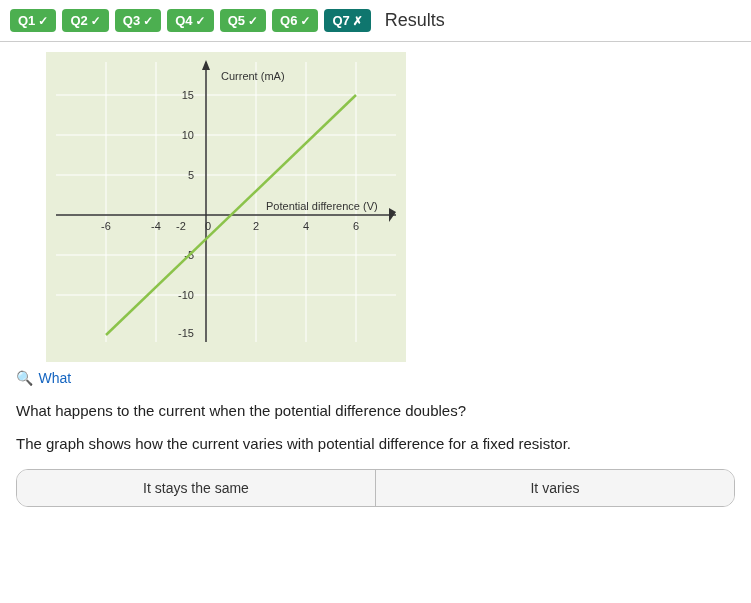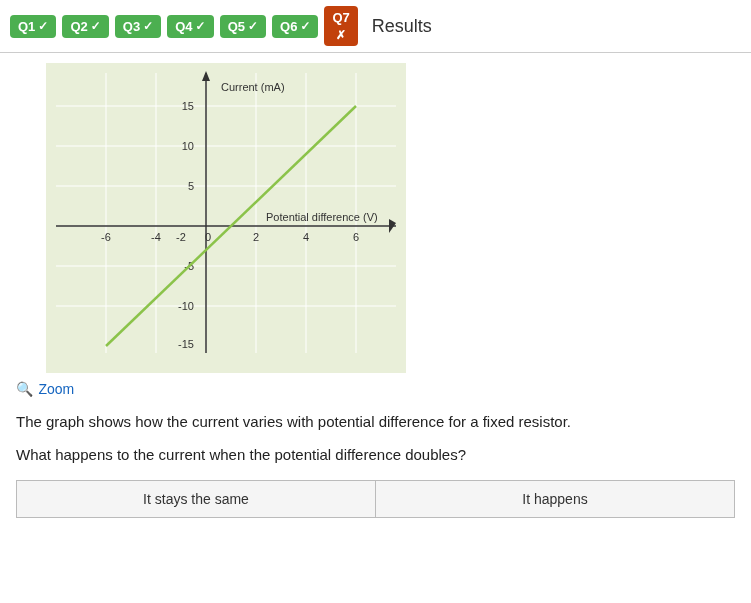--- a/index.html
+++ b/index.html
@@ -34,23 +34,22 @@
       border: none;
       text-align: center;
     }
 
     .nav-btn.correct {
       background: #4caf50;
       color: #fff;
     }
 
     .nav-btn.incorrect {
-      background: #c2410c;
+      background: #0f766e;
       color: #fff;
-      flex-direction: column;
     }
 
     .nav-btn.results {
       background: transparent;
       color: #333;
       font-weight: normal;
       font-size: 18px;
     }
 
     .check-icon { font-size: 12px; }
@@ -103,21 +102,21 @@
       font-size: 15px;
       color: #222;
       line-height: 1.5;
     }
 
     
     .answer-options {
       display: flex;
       gap: 0;
       border: 1px solid #bbb;
-      border-radius: 0;
+      border-radius: 12px;
       overflow: hidden;
       margin-top: 4px;
     }
 
     .answer-option {
       flex: 1;
       padding: 10px 8px;
       text-align: center;
       font-size: 14px;
       cursor: pointer;
@@ -216,30 +215,30 @@
 
         <text x="220" y="158" text-anchor="start" font-size="11" fill="#333">Potential difference (V)</text>
 
         <line x1="60" y1="283" x2="310" y2="43" stroke="#8bc34a" stroke-width="2.5"></line>
 
       </svg>
     </div>
 
     <button class="zoom-btn">
       <span>🔍</span>
-      <span>Zoom</span>
+      <span>What</span>
     </button>
   </div>
 
+  <p class="question-text">What happens to the current when the potential difference doubles?</p>
+
   <p class="question-text">The graph shows how the current varies with potential difference for a fixed resistor.</p>
-
-  <p class="question-text">What happens to the current when the potential difference doubles?</p>
 
   <div class="answer-options">
     <div class="answer-option">
       <span>It stays the same</span>
     </div>
     <div class="answer-option">
-      <span>It happens</span>
+      <span>It varies</span>
     </div>
   </div>
 
 </div>
 
 </body></html>

